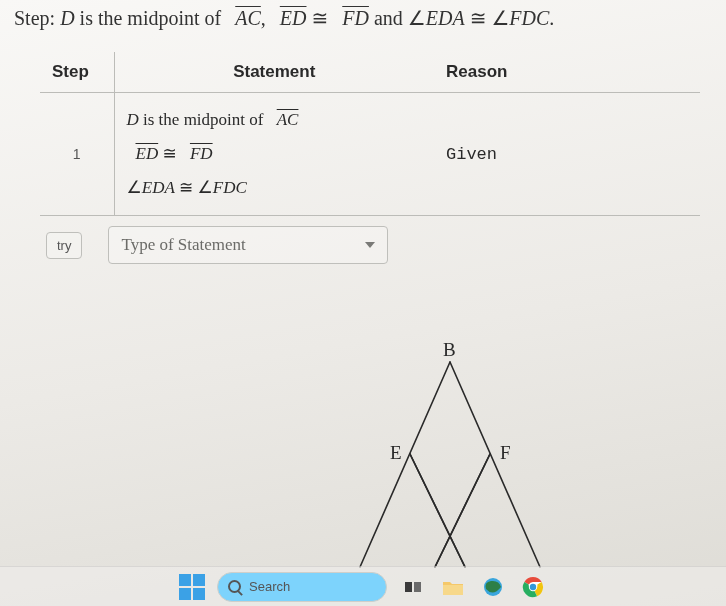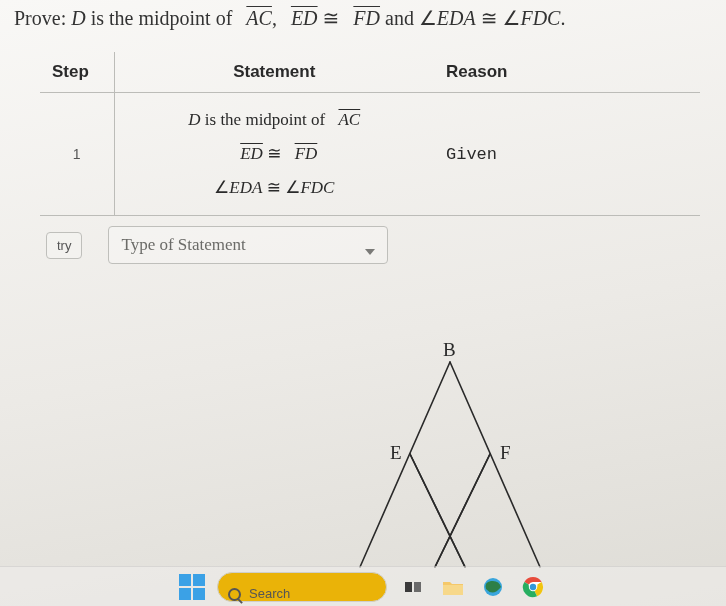--- a/index.html
+++ b/index.html
@@ -43,21 +43,20 @@
     vertical-align: middle;
   }
   table.proof td.step-c {
     text-align: center;
     border-right: 1px solid #bcbcb8;
     font-size: 14px;
     color: #555;
     font-family: Arial, sans-serif;
   }
   table.proof td.stmt-c {
-    text-align: center;
     line-height: 2.0;
     font-family: 'Times New Roman', Georgia, serif;
   }
   table.proof td.reason-c {
     font-family: Liberation Mono, monospace;
   }
   .try-row { display: flex; align-items: center; gap: 26px; padding: 10px 0 0 6px; }
   .try-btn {
     font-family: Arial, sans-serif;
     font-size: 13px;
@@ -72,21 +71,21 @@
     flex: 0 0 280px;
     font-family: 'Times New Roman', Georgia, serif;
     font-size: 17px;
     color: #6b6b68;
     border: 1px solid #bfbfbb;
     border-radius: 4px;
     padding: 8px 12px;
     background: rgba(255,255,255,0.25);
     display: flex;
     justify-content: space-between;
-    align-items: flex-end;
+    align-items: center;
     cursor: pointer;
   }
   .caret {
     width: 0; height: 0;
     border-left: 5px solid transparent;
     border-right: 5px solid transparent;
     border-top: 6px solid #7a7a77;
   }
 
   
@@ -123,23 +122,23 @@
     display: grid; grid-template-columns: 1fr 1fr; grid-template-rows: 1fr 1fr;
     gap: 2px;
     cursor: pointer;
   }
   .start div { background: #2f6fd0; }
   .start div:nth-child(1){ background:#3ba1e6;}
   .start div:nth-child(2){ background:#3ba1e6;}
   .start div:nth-child(3){ background:#3ba1e6;}
   .start div:nth-child(4){ background:#3ba1e6;}
   .searchbox {
-    display: flex; align-items: flex-end;
+    display: flex; align-items: center;
     width: 170px; height: 30px;
-    background: #eab308;
+    background: #7dd3fc;
     border: 1px solid #cfcfca;
     border-radius: 15px;
     padding: 0 10px;
     gap: 8px;
     cursor: text;
   }
   .search-ic {
     width: 13px; height: 13px; border: 2px solid #555; border-radius: 50%; position: relative;
   }
   .search-ic::after {
@@ -148,21 +147,21 @@
   }
   .search-txt { font-size: 13px; color: #555; }
   .tb-icon { width: 28px; height: 28px; border-radius: 4px; cursor: pointer; display:flex; align-items:center; justify-content:center;}
 </style>
 </head>
 <body>
 
 <div class="page">
 
   <div class="given">
-    <span>Prove:</span>
+    <span>Step:</span>
     <span class="math-it">D</span><span> is the midpoint of </span><span class="math-it overline">AC</span><span>, </span><span class="math-it overline">ED</span><span> ≅ </span><span class="math-it overline">FD</span><span> and </span><span>∠</span><span class="math-it">EDA</span><span> ≅ </span><span>∠</span><span class="math-it">FDC</span><span>.</span>
   </div>
 
 
   <div class="proof-area">
     <table class="proof">
       <thead>
         <tr>
           <th class="step-h">Step</th>
           <th class="stmt-h">Statement</th>

